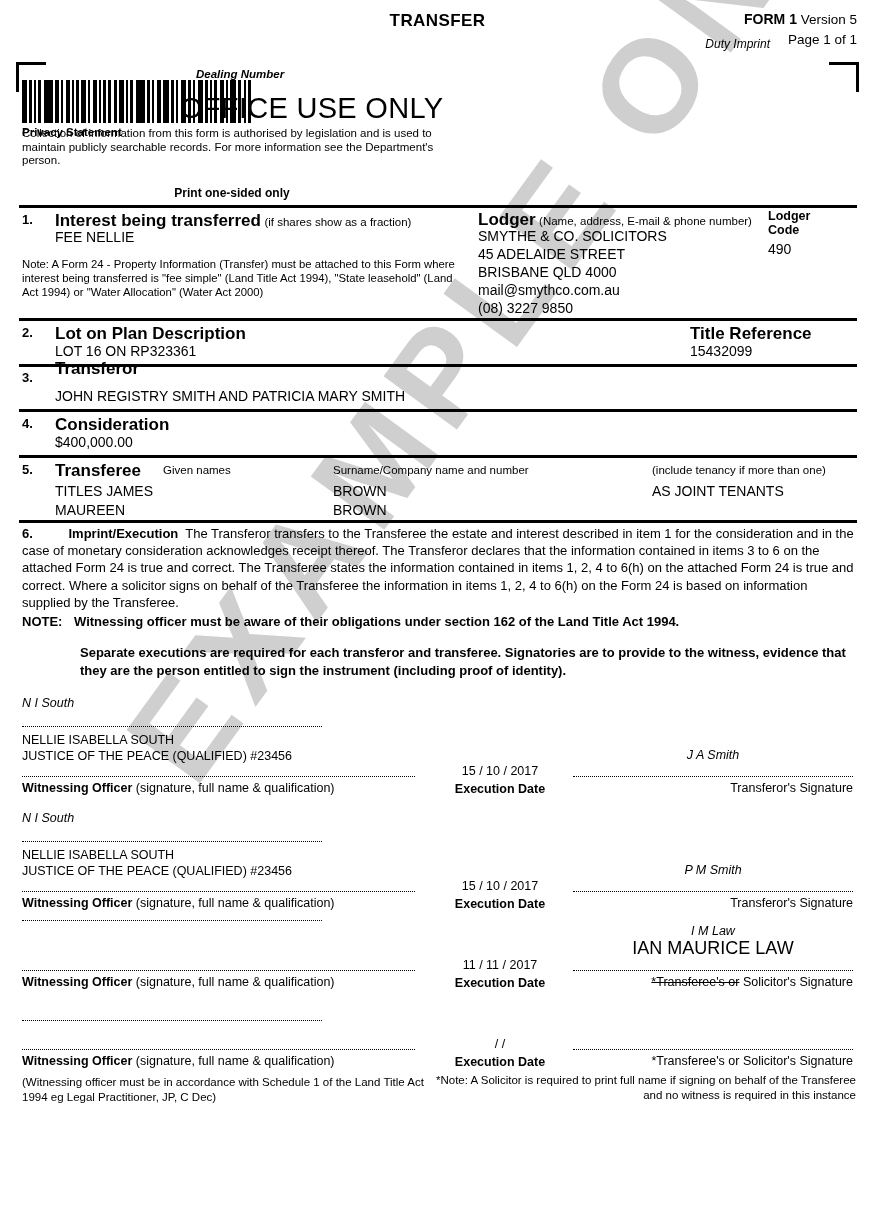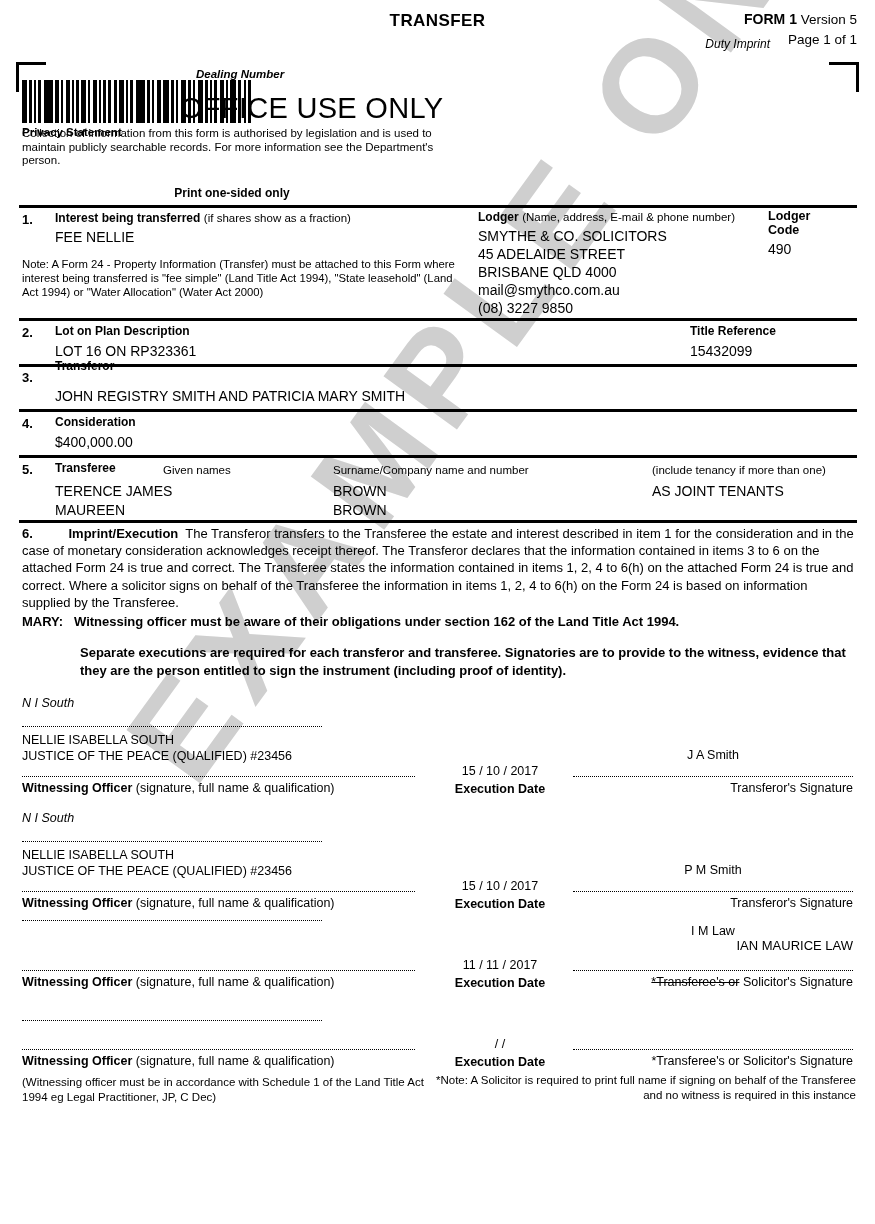--- a/index.html
+++ b/index.html
@@ -79,43 +79,43 @@
     font-size:12px;font-weight:700;
   }
 
   
   .rule{position:absolute;left:19px;width:838px;background:#000;}
   .rule.thick{height:3px;}
 
   
   .t{position:absolute;font-size:12.5px;}
   .num{font-weight:700;font-size:13px;}
-  .lbl{font-weight:700;font-size:12px;}
+  .lbl{font-weight:700;font-size:17px;}
   .sub{font-weight:400;font-size:11.5px;}
   .val{font-size:14px;}
   .note-sm{font-size:11.3px;line-height:14px;}
 
   
   .s6{position:absolute;left:22px;top:525px;width:832px;font-size:13px;line-height:17.2px;}
   .s6 .h{font-weight:700;}
   .noteblk{position:absolute;left:22px;top:613px;width:832px;font-size:13px;font-weight:700;line-height:17.4px;}
   .noteblk .ind{margin-left:58px;margin-top:14px;}
 
   
   .dotline{position:absolute;border-bottom:1.6px dotted #000;height:0;}
   .sig-it{position:absolute;font-size:12.5px;font-style:italic;}
   .sig-nm{position:absolute;font-size:12.5px;line-height:15.5px;}
   .capt{position:absolute;font-size:12.5px;}
   .capt b{font-weight:700;}
   .date{position:absolute;font-size:12.5px;text-align:center;width:150px;}
   .date .d1{}
   .date .d2{font-weight:700;margin-top:4px;}
   .rsig{position:absolute;width:280px;text-align:center;}
-  .rsig .s{font-size:12.5px;}
-  .rsig .p{font-size:13px;text-align:right;}
+  .rsig .s{font-size:12.5px;font-style:italic;}
+  .rsig .p{font-size:18px;}
   .rcap{position:absolute;width:280px;text-align:right;font-size:12.5px;font-weight:400;}
   .strike{text-decoration:line-through;}
 
   .footl{position:absolute;left:22px;top:1075px;font-size:11.5px;line-height:14.5px;}
   .footr{position:absolute;right:19px;top:1073px;width:430px;text-align:right;font-size:11.5px;line-height:14.5px;}
 </style>
 </head>
 <body>
 
 <div class="page">
@@ -240,35 +240,35 @@
     <div class="t num" style="left:22px;top:416px">4.</div>
     <div class="t lbl" style="left:55px;top:415px">Consideration</div>
     <div class="t val" style="left:55px;top:434px">$400,000.00</div>
 
     <div class="t num" style="left:22px;top:462px">5.</div>
     <div class="t lbl" style="left:55px;top:461px">Transferee</div>
     <div class="t sub" style="left:163px;top:464px">Given names</div>
     <div class="t sub" style="left:333px;top:464px">Surname/Company name and number</div>
     <div class="t sub" style="left:652px;top:464px">(include tenancy if more than one)</div>
 
-    <div class="t val" style="left:55px;top:483px">TERENCE JAMES</div>
+    <div class="t val" style="left:55px;top:483px">TITLES JAMES</div>
     <div class="t val" style="left:333px;top:483px">BROWN</div>
     <div class="t val" style="left:652px;top:483px">AS JOINT TENANTS</div>
     <div class="t val" style="left:55px;top:502px">MAUREEN</div>
     <div class="t val" style="left:333px;top:502px">BROWN</div>
 
     <div class="s6">
       <span class="h">6.</span>
       <span style="display:inline-block;width:32px"></span><span class="h">Imprint/Execution</span>&nbsp;
       <span>The Transferor transfers to the Transferee the estate and interest described in item 1 for the consideration and in the case of monetary consideration acknowledges receipt thereof.  The Transferor declares that the information contained in items 3 to 6 on the attached Form 24 is true and correct.  The Transferee states the information contained in items 1, 2, 4 to 6(h) on the attached Form 24 is true and correct.  Where a solicitor signs on behalf of the Transferee the information in items 1, 2, 4 to 6(h) on the Form 24 is based on information supplied by the Transferee.</span>
     </div>
 
     <div class="noteblk">
       <div>
-        <span style="display:inline-block;width:52px">MARY:</span><span>Witnessing officer must be aware of their obligations under section 162 of the Land Title Act 1994.</span>
+        <span style="display:inline-block;width:52px">NOTE:</span><span>Witnessing officer must be aware of their obligations under section 162 of the Land Title Act 1994.</span>
       </div>
       <div class="ind">Separate executions are required for each transferor and transferee.  Signatories are to provide to the witness, evidence that they are the person entitled to sign the instrument (including proof of identity).</div>
     </div>
 
     <div class="sig-it" style="left:22px;top:696px">N I South</div>
     <div class="dotline" style="left:22px;top:726px;width:300px"></div>
     <div class="sig-nm" style="left:22px;top:733px">
       <div>NELLIE ISABELLA SOUTH</div>
       <div>JUSTICE OF THE PEACE (QUALIFIED) #23456</div>
     </div>

